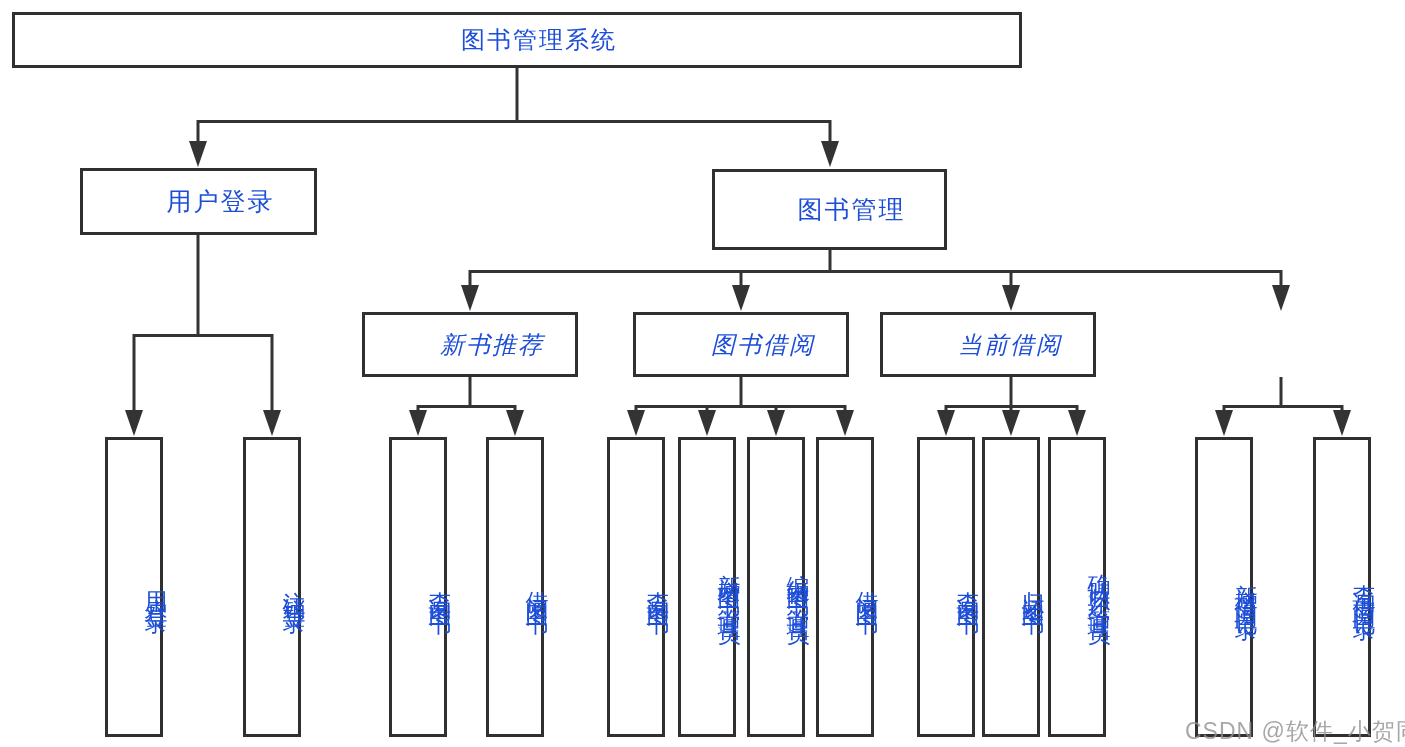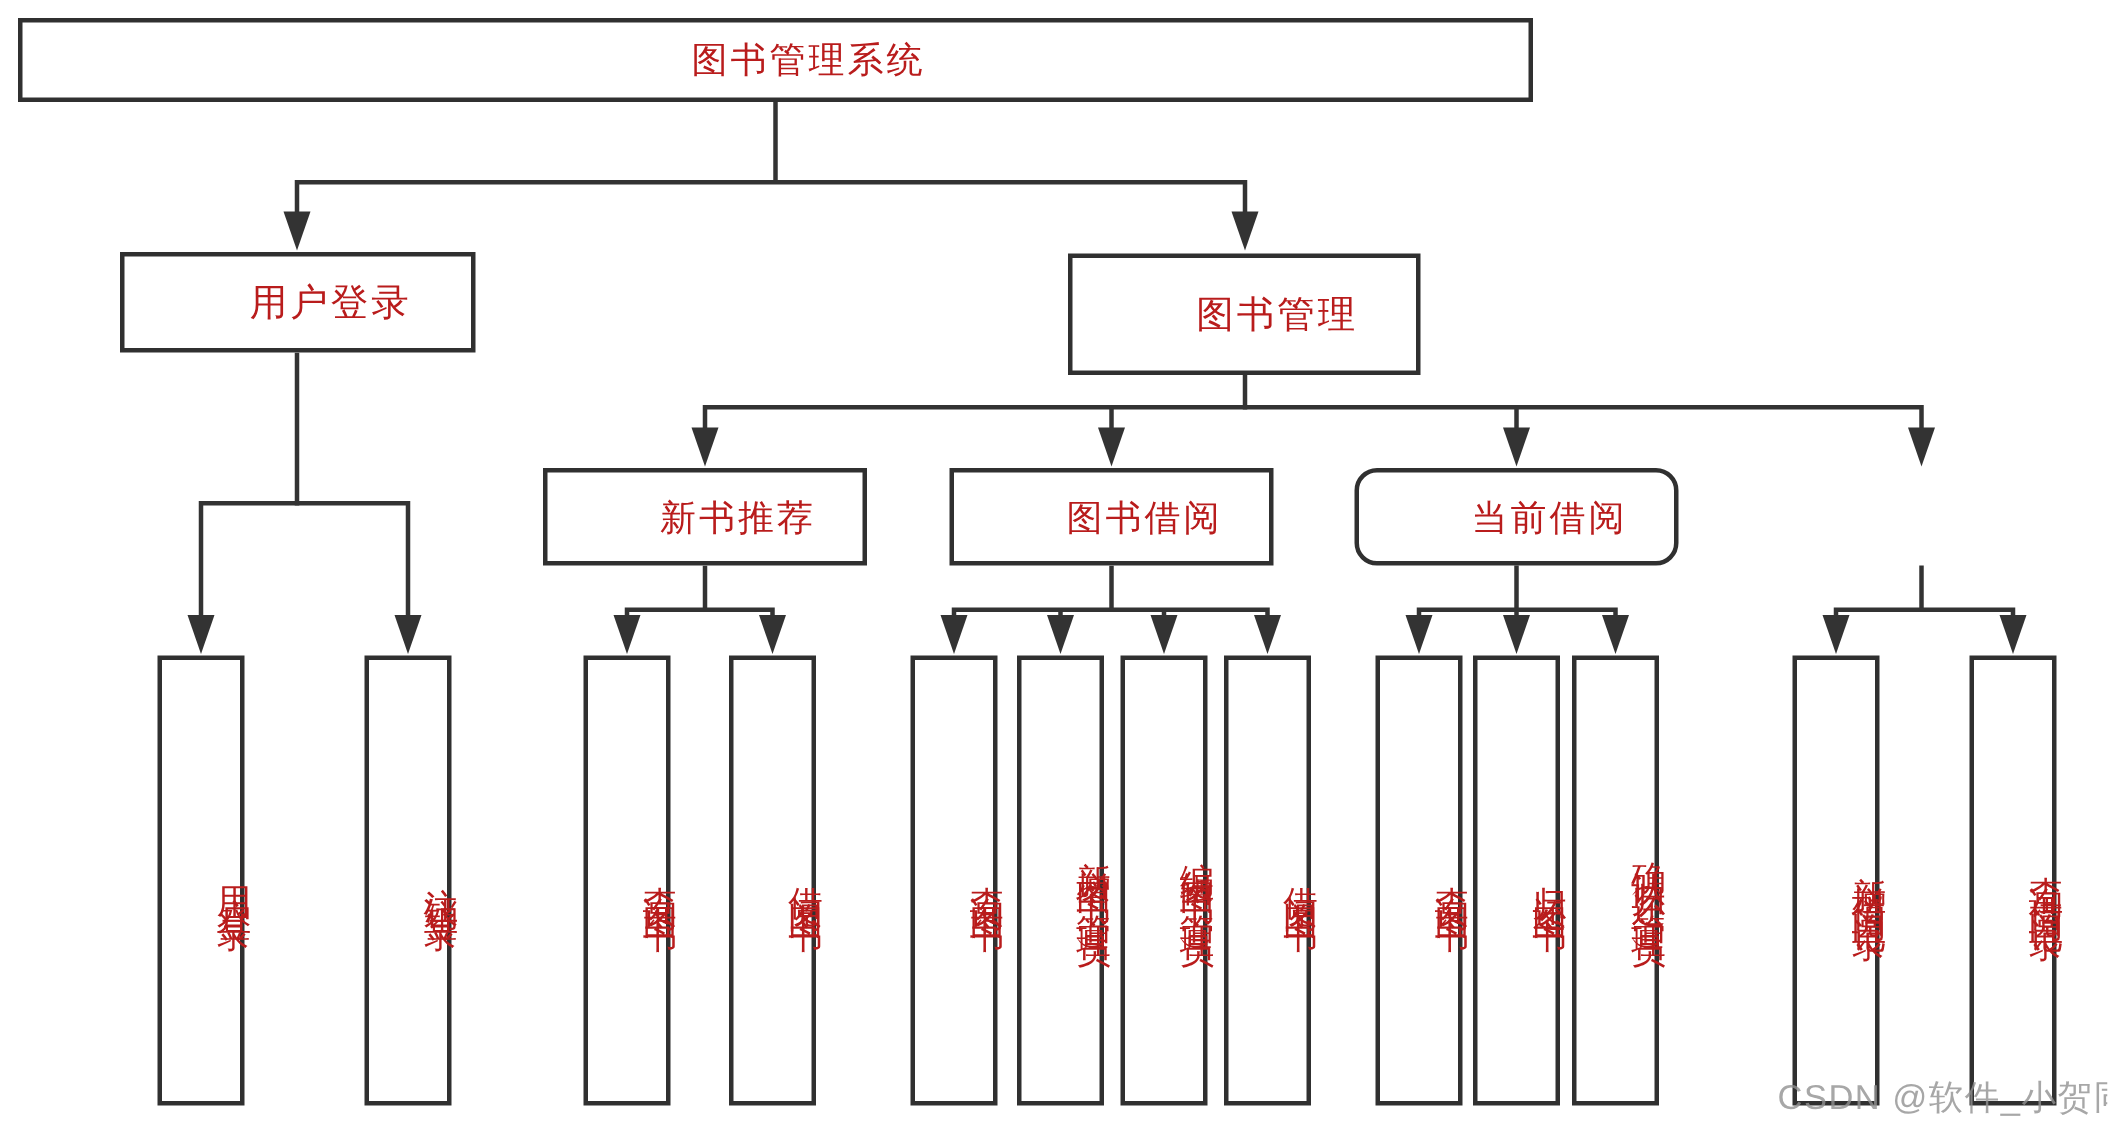--- a/index.html
+++ b/index.html
@@ -21,21 +21,21 @@
     width: 1405px; height: 747px;
   }
   .box {
     position: absolute;
     box-sizing: border-box;
     background: #ffffff;
     border: 3px solid #303030;
     display: flex;
     align-items: center;
     justify-content: center;
-    color: #b91c1c;
+    color: #1d4ed8;
     padding-left: 44px;
   }
   .box .label {
     white-space: nowrap;
   }
   .root-box {
     left: 12px; top: 12px;
     width: 1010px; height: 56px;
     font-size: 24px;
     letter-spacing: 2px;
@@ -44,20 +44,21 @@
     top: 168px;
     width: 237px; height: 67px;
     font-size: 25px;
     letter-spacing: 2px;
   }
   .l3-box {
     top: 312px;
     width: 216px; height: 65px;
     font-size: 24px;
     letter-spacing: 2px;
+    font-style: italic;
   }
   .leaf {
     top: 437px;
     width: 58px; height: 300px;
     font-size: 23px;
   }
   .leaf .label {
     writing-mode: vertical-rl;
     text-orientation: mixed;
     letter-spacing: 7px;
@@ -144,21 +145,21 @@
   <div class="box l2-box" style="left:712px; width:235px; height:81px; top:169px;">
     <span class="label">图书管理</span>
   </div>
 
   <div class="box l3-box" style="left:362px;">
     <span class="label">新书推荐</span>
   </div>
   <div class="box l3-box" style="left:633px;text-align:center;">
     <span class="label">图书借阅</span>
   </div>
-  <div class="box l3-box" style="left:903px;border-radius:15px;">
+  <div class="box l3-box" style="left:880px;">
     <span class="label">当前借阅</span>
   </div>
 
   <div class="box leaf" style="left:105px;">
     <span class="label">用户登录</span>
   </div>
   <div class="box leaf" style="left:243px;">
     <span class="label">注销登录</span>
   </div>
   <div class="box leaf" style="left:389px;">

